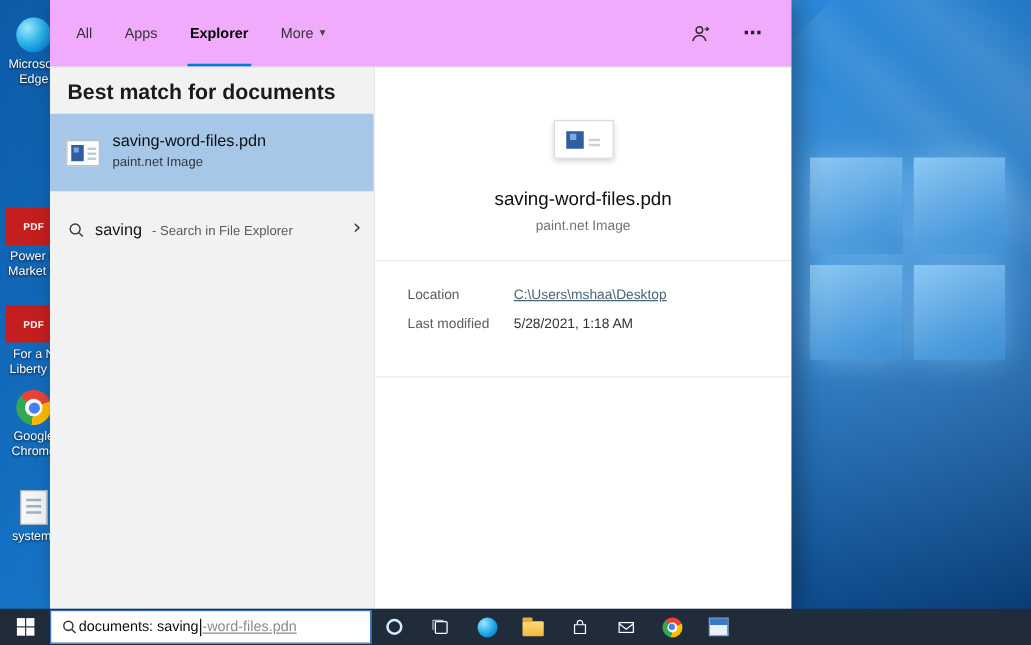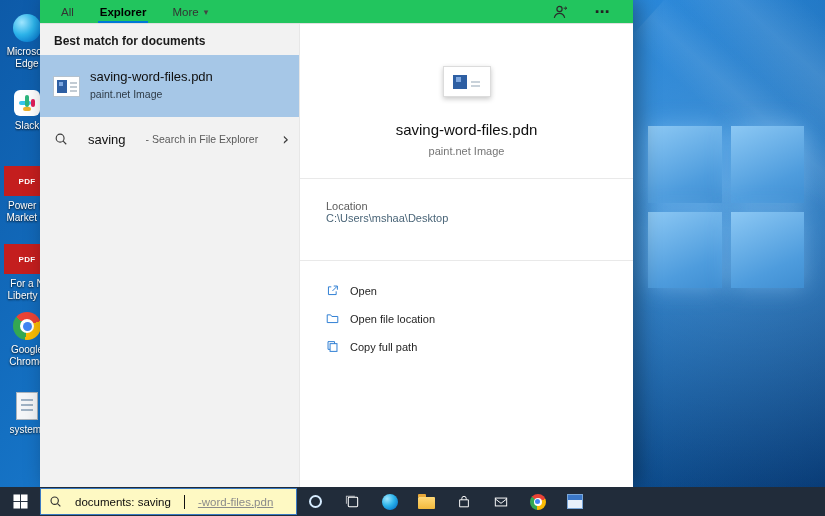--- a/index.html
+++ b/index.html
@@ -39,68 +39,68 @@
   .ic-chrome { width:28px; height:28px; border-radius:50%; position:relative;
     background:conic-gradient(from -50deg, #ea4335 0 33%, #fbbc05 33% 66%, #34a853 66% 100%); }
   .ic-chrome::before { content:""; position:absolute; left:7px; top:7px; width:14px; height:14px; border-radius:50%; background:#fff; }
   .ic-chrome::after { content:""; position:absolute; left:9.5px; top:9.5px; width:9px; height:9px; border-radius:50%; background:#4285f4; }
   .ic-doc { width:22px; height:28px; background:#f4f6f8; border:1px solid #aab4bd; position:relative; }
   .ic-doc::before { content:""; position:absolute; left:4px; top:6px; width:12px; height:2px; background:#9fb2c4; box-shadow:0 5px 0 #9fb2c4, 0 10px 0 #9fb2c4; }
 
   
   .flyout { position:absolute; left:40px; top:0; width:593px; height:487px; z-index:5;
     background:#f2f2f2; box-shadow:6px 0 20px rgba(0,0,0,.35); display:flex; flex-direction:column; }
-  .fly-header { height:24px; background:#22c55e; border-bottom:1px solid #e0e0e0; display:flex; align-items:stretch; padding-left:8px; flex:0 0 auto; }
+  .fly-header { height:54px; background:#f0abfc; border-bottom:1px solid #e0e0e0; display:flex; align-items:stretch; padding-left:8px; flex:0 0 auto; }
   .tab { padding:0 13px; display:flex; align-items:center; gap:5px; font-size:11.5px; color:#333; position:relative; cursor:pointer; }
   .tab.active { color:#000; font-weight:bold; }
   .tab.active::after { content:""; position:absolute; left:11px; right:11px; bottom:0; height:2px; background:#0078d7; }
   .caret-down { font-size:9px; color:#444; }
   .header-right { margin-left:auto; display:flex; align-items:center; gap:24px; padding-right:22px; }
   .hr-btn { display:flex; align-items:center; justify-content:center; width:18px; height:18px; cursor:pointer; }
   .ellipsis-glyph { font-size:15px; color:#222; font-weight:bold; line-height:1; }
 
   .fly-body { flex:1; display:flex; min-height:0; }
   .results { width:259px; background:#f2f2f2; flex:0 0 auto; }
-  .section-title { font-size:12px; font-weight:bold; color:#1a1a1a; padding:10px 12px 7px 14px; }
+  .section-title { font-size:17px; font-weight:bold; color:#1a1a1a; padding:10px 12px 7px 14px; }
   .best-match { height:62px; background:#a6c7e7; display:flex; align-items:center; gap:10px; padding:0 8px 0 13px; cursor:pointer; }
   .pdn-thumb { width:27px; height:21px; background:#fff; border:1px solid #b4c2cf; position:relative; flex:0 0 auto; }
   .pdn-thumb .blue { position:absolute; left:3px; top:3px; width:10px; height:13px; background:#2e5fa3; }
   .pdn-thumb .blue::after { content:""; position:absolute; left:2px; top:2px; width:4px; height:4px; background:#7fa8e0; }
   .pdn-thumb .lines { position:absolute; left:16px; top:5px; width:7px; height:2px; background:#c3ccd4; box-shadow:0 4px 0 #c3ccd4, 0 8px 0 #c3ccd4; }
   .bm-text { min-width:0; }
   .bm-title { font-size:13px; color:#0f0f0f; margin-bottom:3px; white-space:nowrap; }
   .bm-sub { font-size:10.5px; color:#2e3b47; line-height:1.5; white-space:nowrap; }
   .gap8 { height:6px; }
-  .explorer-row { height:32px; display:flex; align-items:center; gap:20px; padding:0 10px 0 14px; cursor:pointer; }
+  .explorer-row { height:32px; display:flex; align-items:flex-end; gap:8px; padding:0 10px 0 14px; cursor:pointer; }
   .explorer-row .term { font-size:13px; color:#111; }
   .explorer-row .hint { font-size:10.5px; color:#5a5a5a; }
   .chev { margin-left:auto; font-size:17px; color:#3d3d3d; line-height:1; font-family:"DejaVu Sans",sans-serif; }
 
   .preview { flex:1; background:#ffffff; border-left:1px solid #e7e7e7; overflow:hidden; }
   .thumb-card { margin:42px auto 0; width:48px; height:31px; background:#fff; border:1px solid #dcdcdc;
     box-shadow:0 2px 5px rgba(0,0,0,.22); display:flex; align-items:center; justify-content:center; gap:4px; }
   .mini-blue { width:14px; height:14px; background:#2e5fa3; position:relative; }
   .mini-blue::after { content:""; position:absolute; left:2.5px; top:2.5px; width:5px; height:5px; background:#7fa8e0; }
   .mini-lines { width:9px; height:2px; background:#c9d2da; box-shadow:0 4px 0 #c9d2da; }
   .pv-title { text-align:center; font-size:15px; color:#0f0f0f; margin-top:24px; }
   .pv-sub { text-align:center; font-size:11px; color:#757575; margin-top:7px; }
   .pv-div { border:none; border-top:1px solid #e9e9e9; margin:21px 0 0 0; }
   .details { padding:10px 26px 4px 26px; }
-  .detail-row { display:flex; align-items:baseline; font-size:11px; margin:11px 0;flex-direction:column; }
+  .detail-row { display:flex; align-items:baseline; font-size:11px; margin:11px 0; }
   .dl { width:85px; color:#5c5c5c; flex:0 0 auto; }
   .dv { color:#333; }
-  .dv.link { color:#4a6578; cursor:pointer; }
+  .dv.link { color:#4a6578; text-decoration:underline; cursor:pointer; }
   .actions { padding:8px 26px; }
   .action { display:flex; align-items:center; gap:11px; font-size:11px; color:#1f1f1f; margin:15px 0; cursor:pointer; }
   .action svg { flex:0 0 auto; }
 
   
   .taskbar { position:absolute; left:0; bottom:0; width:825px; height:29px; background:#212c3a; z-index:10; display:flex; align-items:center; }
   .start { width:40px; height:100%; display:flex; align-items:center; justify-content:center; cursor:pointer; }
-  .tsearch { width:257px; height:27px; background:#fef9c3; border:1px solid #3a79c2; display:flex; align-items:center; gap:13px; padding:0 8px; cursor:text; }
+  .tsearch { width:257px; height:27px; background:#ffffff; border:1px solid #3a79c2; display:flex; align-items:center; gap:1px; padding:0 8px; cursor:text; }
   .tsearch .typed { font-size:11.5px; color:#0d0d0d; white-space:pre; }
   .tsearch .suggest { font-size:11.5px; color:#8b8b8b; white-space:pre;text-decoration:underline; }
   .caret-line { width:1px; height:14px; background:#111; animation:blink 1s steps(1) infinite; }
   @keyframes blink { 50% { opacity:0; } }
   .tb-btn { width:37px; height:100%; display:flex; align-items:center; justify-content:center; cursor:pointer; }
   .cortana-ring { width:13px; height:13px; border:2px solid #d6ecff; border-radius:50%; }
   .tb-edge { width:16px; height:16px; border-radius:50%;
     background:radial-gradient(circle at 32% 30%, #9fe6ff, #2db4ea 45%, #0c7fd0 80%, #0a5ca8); }
   .tb-folder { width:17px; height:12px; background:linear-gradient(#ffd978,#f2b93c); border-radius:1px; position:relative; margin-top:3px; }
   .tb-folder::before { content:""; position:absolute; left:0; top:-3px; width:8px; height:3px; background:#e8a93a; border-radius:1px 1px 0 0; }
@@ -123,29 +123,20 @@
       <div class="pane"></div>
       <div class="pane"></div>
       <div class="pane"></div>
     </div>
   </div>
 
   <div class="dicon" style="top:14px">
     <span class="ic-edge"></span>
     <span class="dlabel">Microsoft Edge</span>
   </div>
-  <div class="dicon" style="top:90px">
-    <span class="ic-slack">
-        <i class="s1"></i>
-        <i class="s2"></i>
-        <i class="s3"></i>
-        <i class="s4"></i>
-      </span>
-    <span class="dlabel">Slack</span>
-  </div>
   <div class="dicon" style="top:166px">
     <span class="ic-pdf">
         <span>PDF</span>
       </span>
     <span class="dlabel">Power P Market G</span>
   </div>
   <div class="dicon" style="top:244px">
     <span class="ic-pdf">
         <span>PDF</span>
       </span>
@@ -157,20 +148,23 @@
   </div>
   <div class="dicon" style="top:392px">
     <span class="ic-doc"></span>
     <span class="dlabel">system-</span>
   </div>
 
   <div class="flyout">
     <div class="fly-header">
       <div class="tab">
           <span>All</span>
+        </div>
+      <div class="tab">
+          <span>Apps</span>
         </div>
       <div class="tab active">
           <span>Explorer</span>
         </div>
       <div class="tab">
         <span>More</span>
         <span class="caret-down">▾</span>
       </div>
       <div class="header-right">
         <span class="hr-btn">
@@ -218,45 +212,26 @@
           <span class="mini-lines"></span>
         </div>
         <div class="pv-title">saving-word-files.pdn</div>
         <div class="pv-sub">paint.net Image</div>
         <hr class="pv-div">
         <div class="details">
           <div class="detail-row">
             <span class="dl">Location</span>
             <span class="dv link">C:\Users\mshaa\Desktop</span>
           </div>
+          <div class="detail-row">
+            <span class="dl">Last modified</span>
+            <span class="dv">5/28/2021, 1:18 AM</span>
+          </div>
         </div>
         <hr class="pv-div">
-        <div class="actions">
-          <div class="action">
-            <svg width="13" height="13" viewBox="0 0 16 16" fill="none" stroke="#2b7cd3" stroke-width="1.2">
-              <path d="M6.5 3.5H3v9.5h9.5V9"></path>
-                <path d="M9.5 2.5H14V7"></path>
-                <path d="M13.5 3 8 8.5"></path>
-            </svg>
-            <span>Open</span>
-          </div>
-          <div class="action">
-            <svg width="13" height="13" viewBox="0 0 16 16" fill="none" stroke="#2b7cd3" stroke-width="1.2">
-              <path d="M1.5 3.5h4.2l1.5 2h7.3v7.5H1.5z"></path>
-            </svg>
-            <span>Open file location</span>
-          </div>
-          <div class="action">
-            <svg width="13" height="13" viewBox="0 0 16 16" fill="none" stroke="#2b7cd3" stroke-width="1.2">
-              <rect x="5" y="4.5" width="8.5" height="9.5"></rect>
-                <path d="M10.5 4.5V2H2.5v9.5H5"></path>
-            </svg>
-            <span>Copy full path</span>
-          </div>
-        </div>
       </div>
     </div>
   </div>
 
   <div class="taskbar">
     <div class="start">
       <svg width="15" height="15" viewBox="0 0 16 16" fill="#ffffff">
         <rect x="0.5" y="0.5" width="7" height="7"></rect>
           <rect x="8.5" y="0.5" width="7" height="7"></rect>
         <rect x="0.5" y="8.5" width="7" height="7"></rect>

